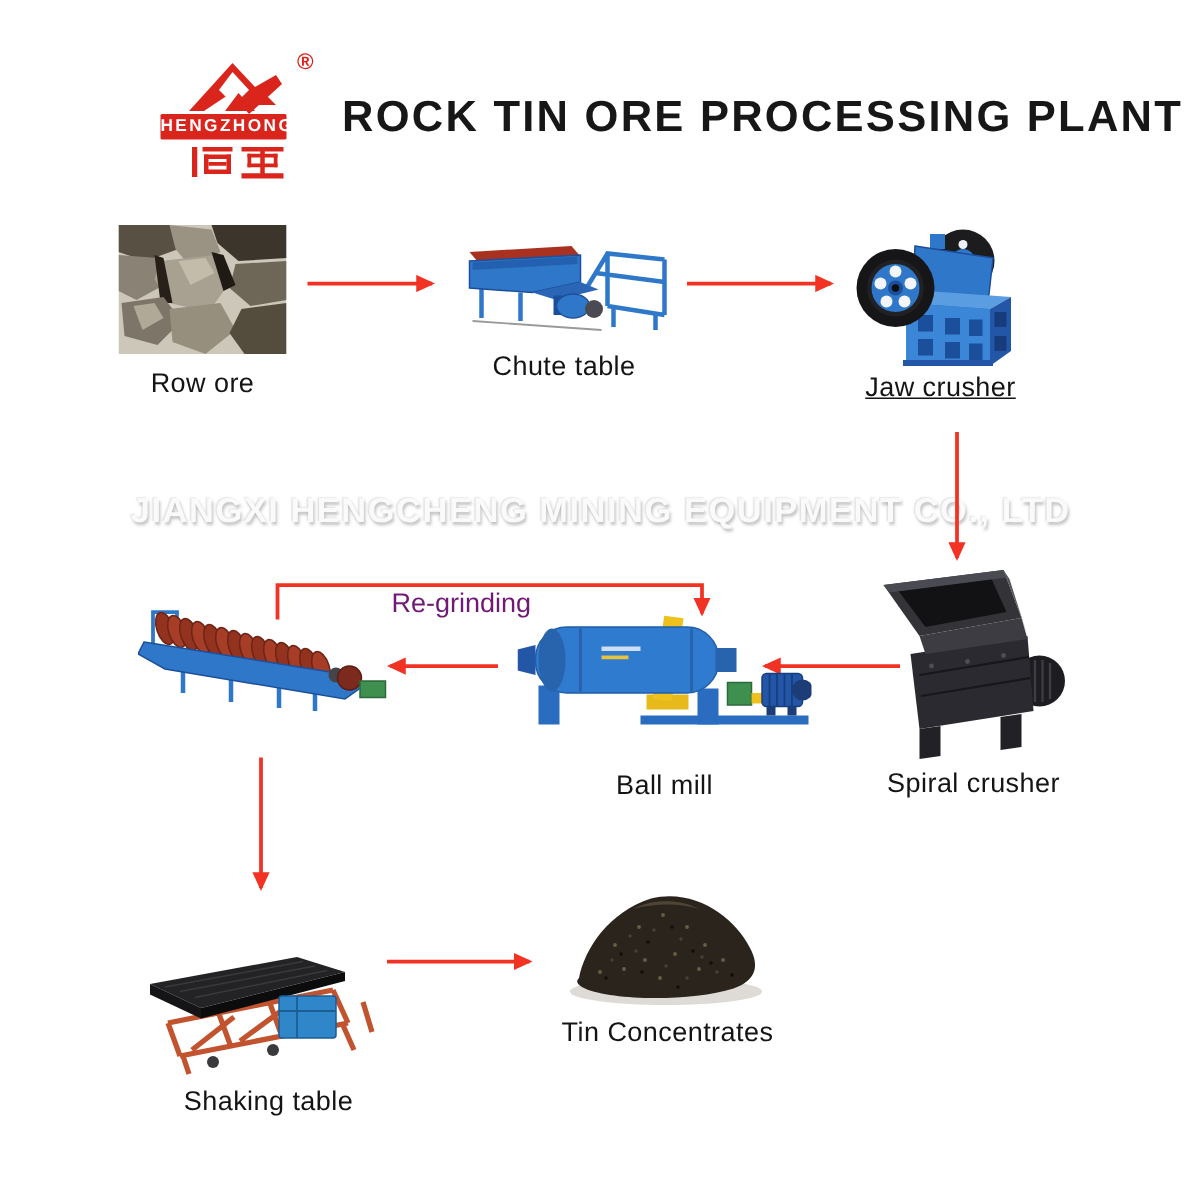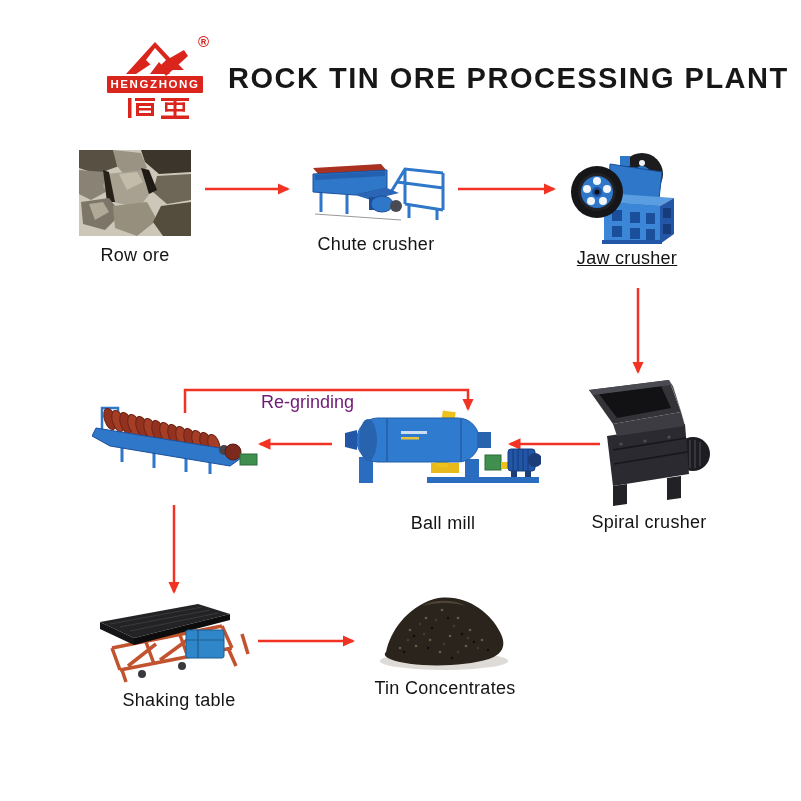--- a/index.html
+++ b/index.html
@@ -5,23 +5,23 @@
   html,body{margin:0;padding:0;background:#fff;}
   .page{
     position:relative;width:801px;height:801px;background:#ffffff;overflow:hidden;
     font-family:"Liberation Sans",sans-serif;color:#151515;
   }
   
   .logo{position:absolute;left:95px;top:25px;width:130px;height:100px;}
   .logo-mountain{position:absolute;left:31px;top:15px;}
   .logo-reg{position:absolute;left:103px;top:8px;font-size:15px;font-weight:700;color:#da251d;}
   .logo-band{
-    position:absolute;left:12px;top:51px;width:96px;height:17px;background:#da251d;
+    position:absolute;left:12px;top:51px;width:84px;height:17px;background:#da251d;
     color:#ffffff;font-size:11.5px;font-weight:700;letter-spacing:1.6px;
-    text-align:center;line-height:17px;border-radius:1px;
+    text-align:right;line-height:17px;border-radius:1px;
   }
   .logo-cn{position:absolute;left:32px;top:71px;}
   .title{
     position:absolute;left:228px;top:62px;width:470px;
     font-size:29px;font-weight:700;letter-spacing:1.5px;color:#171717;white-space:nowrap;
   }
   
   .watermark{
     position:absolute;left:0;top:327px;width:801px;text-align:center;
     font-size:23px;font-weight:700;letter-spacing:1px;color:#fafafa;
@@ -36,21 +36,21 @@
   #st-chute-feeder{left:301px;top:162px;width:150px;}
   #st-chute-feeder .station-label{margin-top:6px;}
   #st-jaw-crusher{left:568px;top:148px;width:118px;}
   #st-jaw-crusher .station-label{margin-top:0;text-decoration:underline;}
   #st-impact-crusher{left:585px;top:378px;width:128px;}
   #st-impact-crusher .station-label{margin-top:4px;}
   #st-ball-mill{left:345px;top:405px;width:196px;}
   #st-ball-mill .station-label{margin-top:16px;}
   #st-spiral-classifier{left:92px;top:402px;width:172px;}
   #st-spiral-classifier .station-label{margin-top:4px;}
-  #st-shaking-table{left:98px;top:598px;width:162px;}
+  #st-shaking-table{left:98px;top:632px;width:162px;}
   #st-shaking-table .station-label{margin-top:4px;}
   #st-tin-concentrates{left:370px;top:590px;width:150px;justify-content:flex-end;}
   #st-tin-concentrates .station-label{margin-top:6px;}
   .regrind-label{position:absolute;left:261px;top:392px;font-size:18px;color:#701a75;white-space:nowrap;}
   .arrows{position:absolute;left:0;top:0;width:801px;height:801px;pointer-events:none;}
 </style>
 </head>
 <body>
 
 <div class="page">
@@ -79,20 +79,21 @@
         <rect x="55.5" y="6.5" width="2.5" height="9"></rect>
         <rect x="38" y="13" width="20" height="2.5"></rect>
         <rect x="46.5" y="2" width="3" height="19"></rect>
         <rect x="34" y="19.5" width="28" height="3.5"></rect>
       </g>
     </svg>
   </div>
 
   <div class="title">ROCK TIN ORE PROCESSING PLANT</div>
 
+  <div class="watermark">JIANGXI HENGCHENG MINING EQUIPMENT CO., LTD</div>
 
   <svg class="arrows" viewBox="0 0 801 801">
     <defs>
       <marker id="ah" markerWidth="5" markerHeight="4.6" refX="4.2" refY="2.3" orient="auto" markerUnits="strokeWidth">
         <path d="M0,0 L5,2.3 L0,4.6 Z" fill="#f23222"></path>
       </marker>
     </defs>
     <g stroke="#f23222" stroke-width="2.5" fill="none">
       <path d="M205 189 H288" marker-end="url(#ah)"></path>
       <path d="M458 189 H554" marker-end="url(#ah)"></path>
@@ -133,21 +134,21 @@
       <path d="M90 30 L104 7 L142 11 M104 7 L104 42 M142 11 L142 48 M104 42 L142 48 M96 20 L142 26" stroke="#2f77c9" stroke-width="3" fill="none"></path>
       <polygon points="12,6 80,2 86,9 18,13" fill="#a83120"></polygon>
       <polygon points="12,12 86,8 86,26 54,33 12,30" fill="#2f77c9" stroke="#1c4f9b" stroke-width="1"></polygon>
       <polygon points="14,13 84,9 84,14 14,18" fill="#1c4f9b" opacity=".55"></polygon>
       <polygon points="54,33 86,26 98,31 70,38" fill="#2a66b5"></polygon>
       <rect x="68" y="35" width="6" height="13" fill="#1c4f9b"></rect>
       <ellipse cx="81" cy="42" rx="11" ry="8" fill="#2f77c9" stroke="#1c4f9b"></ellipse>
       <circle cx="95" cy="44" r="6" fill="#4a4a52"></circle>
       <path d="M14 52 L100 58" stroke="#9a9a9a" stroke-width="1.2"></path>
     </svg>
-    <div class="station-label">Chute crusher</div>
+    <div class="station-label">Chute table</div>
   </div>
 
   <div class="station" id="st-jaw-crusher">
     <svg width="118" height="100" viewBox="0 0 118 100">
       <circle cx="74" cy="26" r="21" fill="#1c1c1e"></circle>
       <circle cx="74" cy="26" r="8" fill="#2f77c9"></circle>
       <circle cx="74" cy="15" r="3" fill="#eef2f8"></circle>
       <circle cx="84" cy="31" r="3" fill="#eef2f8"></circle>
       <circle cx="65" cy="33" r="3" fill="#eef2f8"></circle>
       <rect x="52" y="8" width="10" height="10" fill="#2f77c9"></rect>

